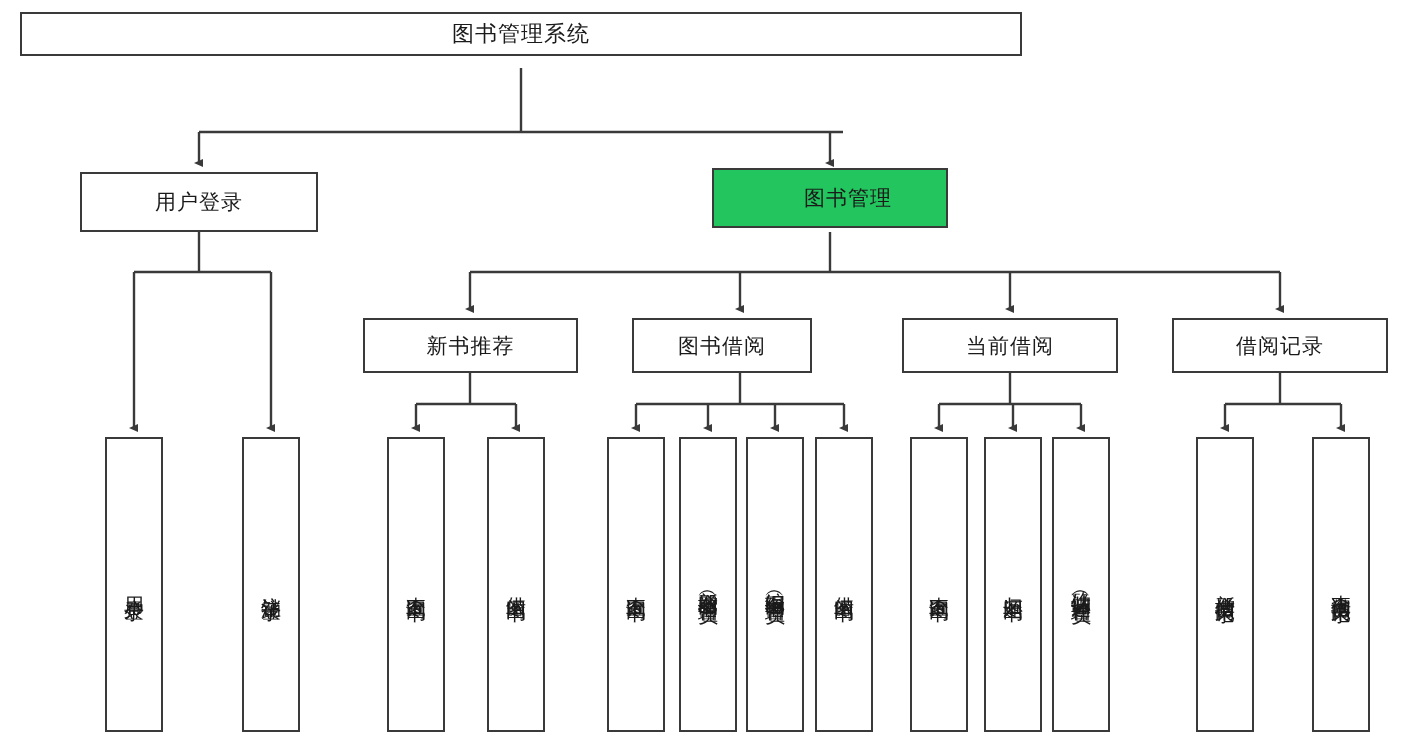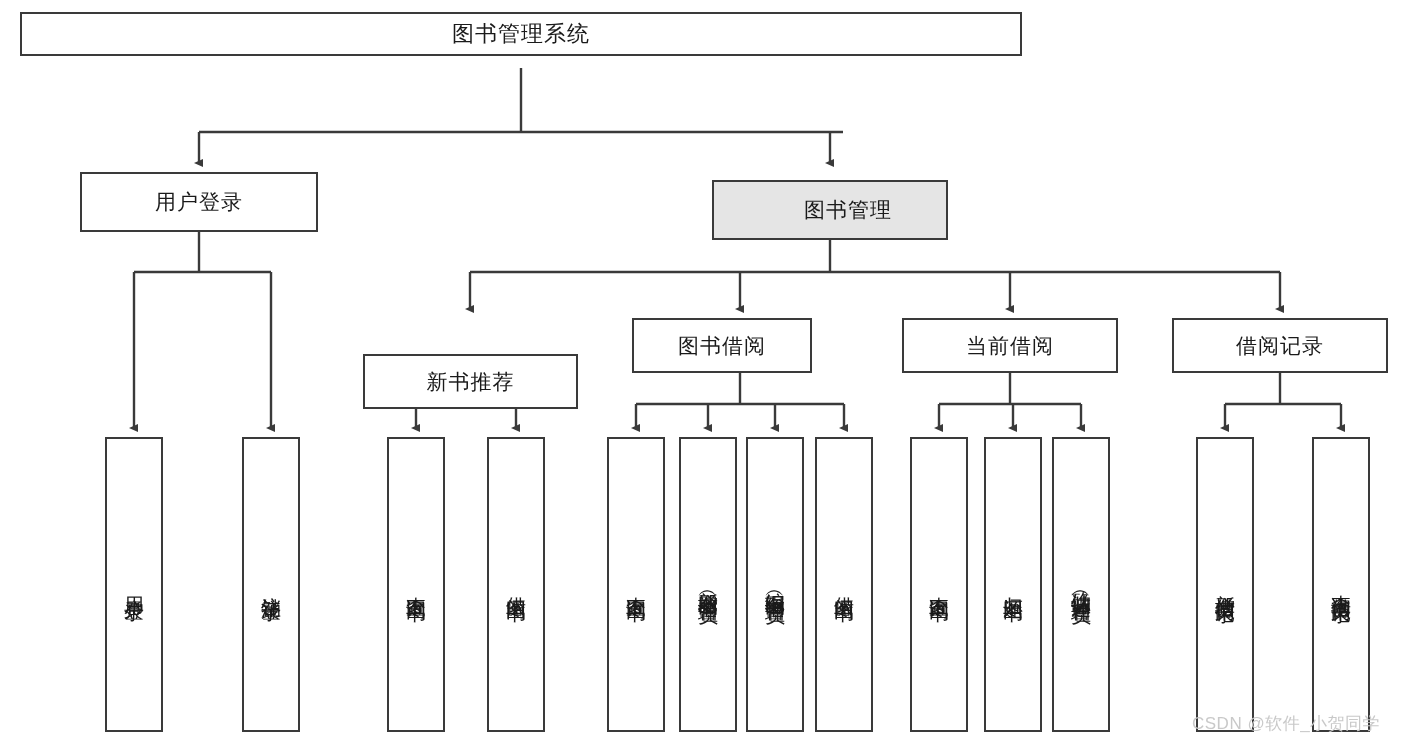--- a/index.html
+++ b/index.html
@@ -125,25 +125,25 @@
     </g>
   </svg>
 
   <div class="node horiz root" id="node-root" style="left: 20px; top: 12px; width: 1002px; height: 44px; border-color: rgb(58, 58, 58); background: rgb(255, 255, 255); color: rgb(26, 26, 26);">
     <span class="hlabel">图书管理系统</span>
   </div>
 
   <div class="node horiz" id="node-l2-0" style="left: 80px; top: 172px; width: 238px; height: 60px; border-color: rgb(58, 58, 58); background: rgb(255, 255, 255); color: rgb(26, 26, 26);">
     <span class="hlabel">用户登录</span>
   </div>
-  <div class="node horiz" id="node-l2-1" style="left: 712px; top: 180px; width: 236px; height: 60px; border-color: rgb(58, 58, 58); background: #e5e5e5; color: rgb(26, 26, 26); padding-left: 36px;">
+  <div class="node horiz" id="node-l2-1" style="left: 712px; top: 168px; width: 236px; height: 60px; border-color: rgb(58, 58, 58); background: #22c55e; color: rgb(26, 26, 26); padding-left: 36px;">
     <span class="hlabel">图书管理</span>
   </div>
 
-  <div class="node horiz" id="node-l3-0" style="left: 363px; top: 318px; width: 215px; height: 55px; border-color: rgb(58, 58, 58); background: rgb(255, 255, 255); color: rgb(26, 26, 26); margin-top: 36px;">
+  <div class="node horiz" id="node-l3-0" style="left: 363px; top: 318px; width: 215px; height: 55px; border-color: rgb(58, 58, 58); background: rgb(255, 255, 255); color: rgb(26, 26, 26);">
     <span class="hlabel">新书推荐</span>
   </div>
   <div class="node horiz" id="node-l3-1" style="left: 632px; top: 318px; width: 180px; height: 55px; border-color: rgb(58, 58, 58); background: rgb(255, 255, 255); color: rgb(26, 26, 26);">
     <span class="hlabel">图书借阅</span>
   </div>
   <div class="node horiz" id="node-l3-2" style="left: 902px; top: 318px; width: 216px; height: 55px; border-color: rgb(58, 58, 58); background: rgb(255, 255, 255); color: rgb(26, 26, 26);">
     <span class="hlabel">当前借阅</span>
   </div>
   <div class="node horiz" id="node-l3-3" style="left: 1172px; top: 318px; width: 216px; height: 55px; border-color: rgb(58, 58, 58); background: rgb(255, 255, 255); color: rgb(26, 26, 26);">
     <span class="hlabel">借阅记录</span>
@@ -182,15 +182,14 @@
   <div class="node leaf" id="node-leaf-10" style="left: 1052px; top: 437px; width: 58px; height: 295px; border-color: rgb(58, 58, 58); background: rgb(255, 255, 255); color: rgb(26, 26, 26);">
     <span class="vlabel">确认归还（管理员）</span>
   </div>
   <div class="node leaf" id="node-leaf-11" style="left: 1196px; top: 437px; width: 58px; height: 295px; border-color: rgb(58, 58, 58); background: rgb(255, 255, 255); color: rgb(26, 26, 26);">
     <span class="vlabel">新增借阅记录</span>
   </div>
   <div class="node leaf" id="node-leaf-12" style="left: 1312px; top: 437px; width: 58px; height: 295px; border-color: rgb(58, 58, 58); background: rgb(255, 255, 255); color: rgb(26, 26, 26);">
     <span class="vlabel">查询借阅记录</span>
   </div>
 
-  <div class="watermark" style="left: 1192px; top: 712px; color: rgb(201, 201, 201);">CSDN @软件_小贺同学</div>
 
 </div>
 
 </body></html>

